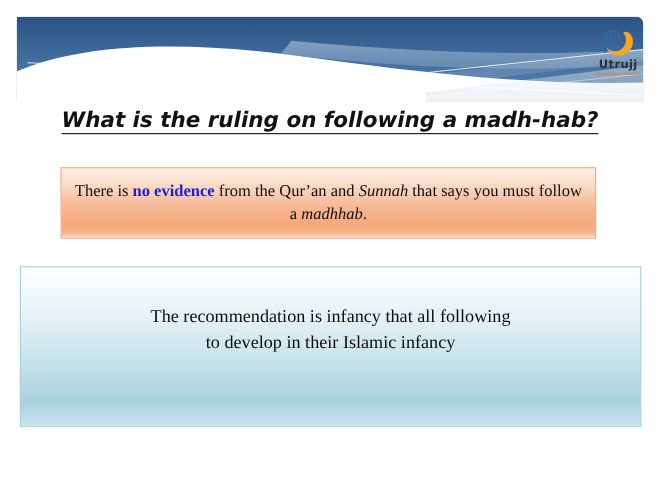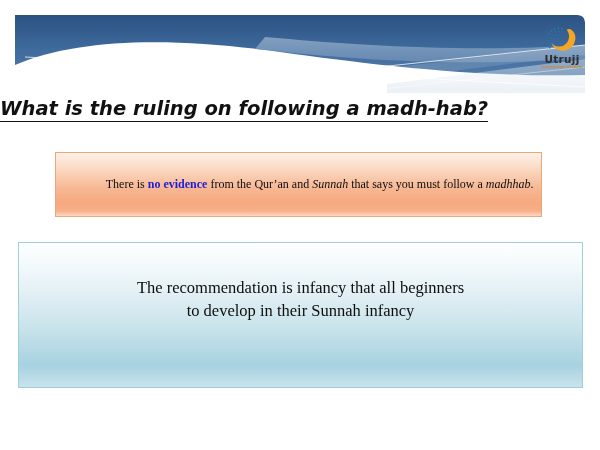--- a/index.html
+++ b/index.html
@@ -65,24 +65,24 @@
     font-family: "DejaVu Sans", sans-serif;
     font-size: 3.6px;
     font-weight: bold;
     color: #c98a3a;
     letter-spacing: 0.1px;
   }
 
   
   #title {
     position: absolute;
-    left: 0;
+    left: 11px;
     top: 97px;
     width: 578px;
-    text-align: left;
+    text-align: center;
     font-family: "DejaVu Sans", sans-serif;
     font-size: 19.5px;
     font-weight: bold;
     font-style: italic;
     color: #111111;
     white-space: nowrap;
   }
   #title .ul {
     border-bottom: 1.6px solid #111111;
     padding-bottom: 1px;
@@ -103,23 +103,23 @@
         #f7b894 55%,
         #f6a97f 80%,
         #f7b08a 92%,
         #fbd9c4 100%);
     display: flex;
     align-items: center;
     justify-content: center;
   }
   #orange-text {
     width: 470px;
-    text-align: right;
+    text-align: center;
     font-family: "Liberation Serif", serif;
-    font-size: 12px;
+    font-size: 15px;
     color: #0d0d0d;
     line-height: 21px;
   }
   #orange-text .hl {
     color: #1d1dd4;
     font-weight: bold;
   }
   #orange-text .it { font-style: italic; }
 
   
@@ -247,19 +247,19 @@
   </div>
 
   <div id="orange-box">
     <div id="orange-text">
       <span>There is </span><span class="hl">no evidence</span><span> from the Qur’an and </span><span class="it">Sunnah</span><span> that says you must follow a </span><span class="it">madhhab</span><span>.</span>
     </div>
   </div>
 
   <div id="blue-box">
     <div id="blue-text">
-      <div><span>The recommendation is infancy that </span><span class="ul2">all</span><span> beginners</span></div>
-      <div>to develop in their Sunnah infancy</div>
+      <div><span>The recommendation is infancy that </span><span class="ul2">all</span><span> following</span></div>
+      <div>to develop in their Islamic infancy</div>
     </div>
   </div>
 
 
 </div>
 
 </body></html>

